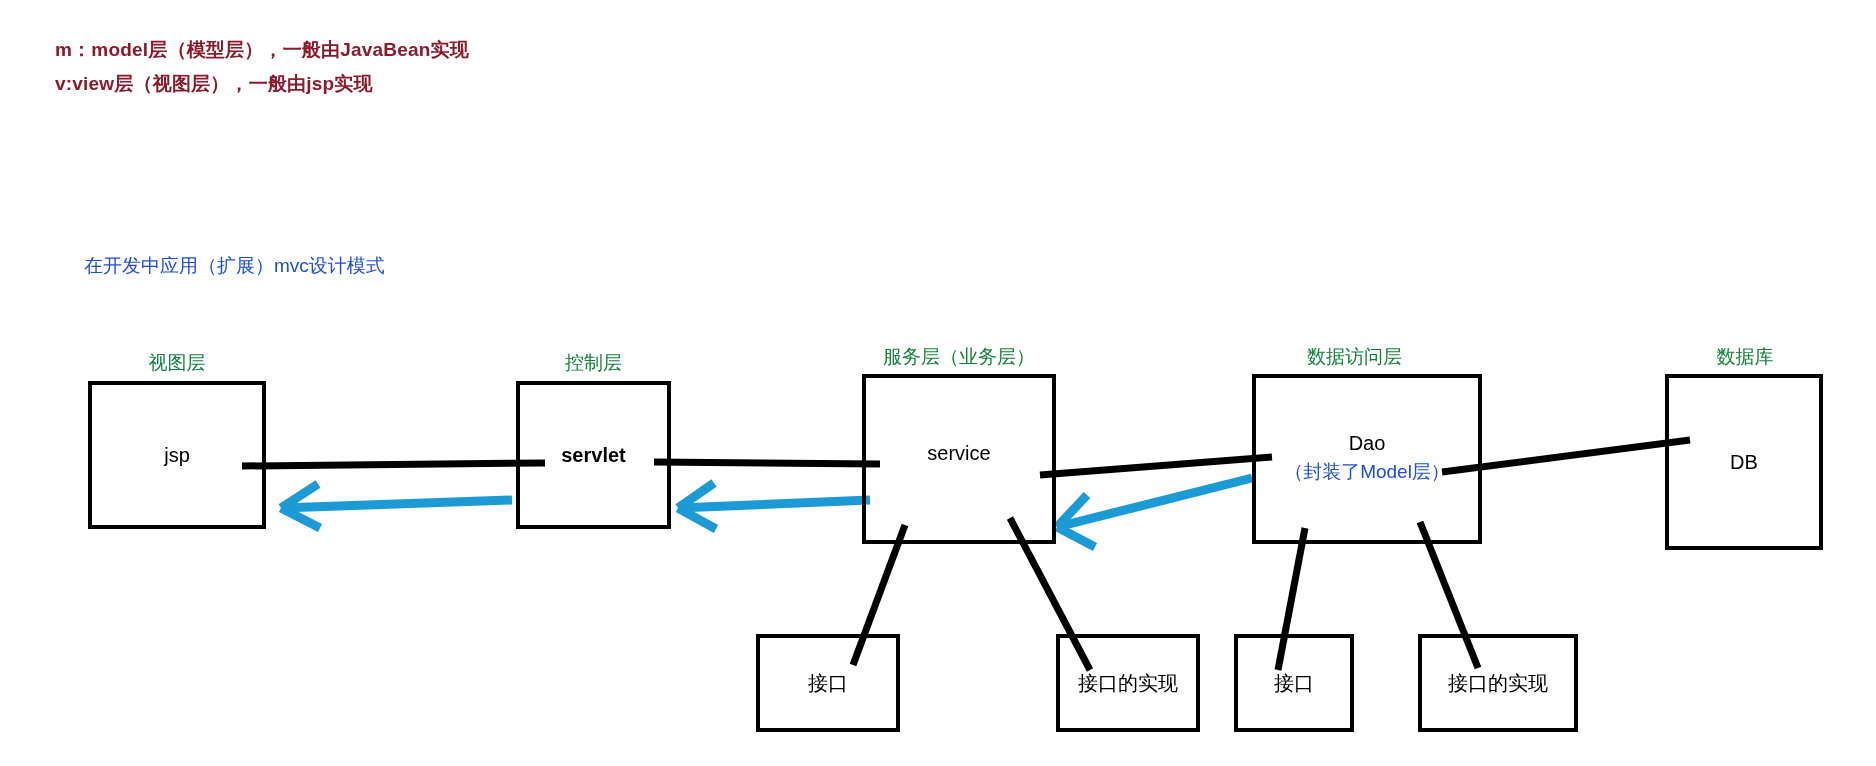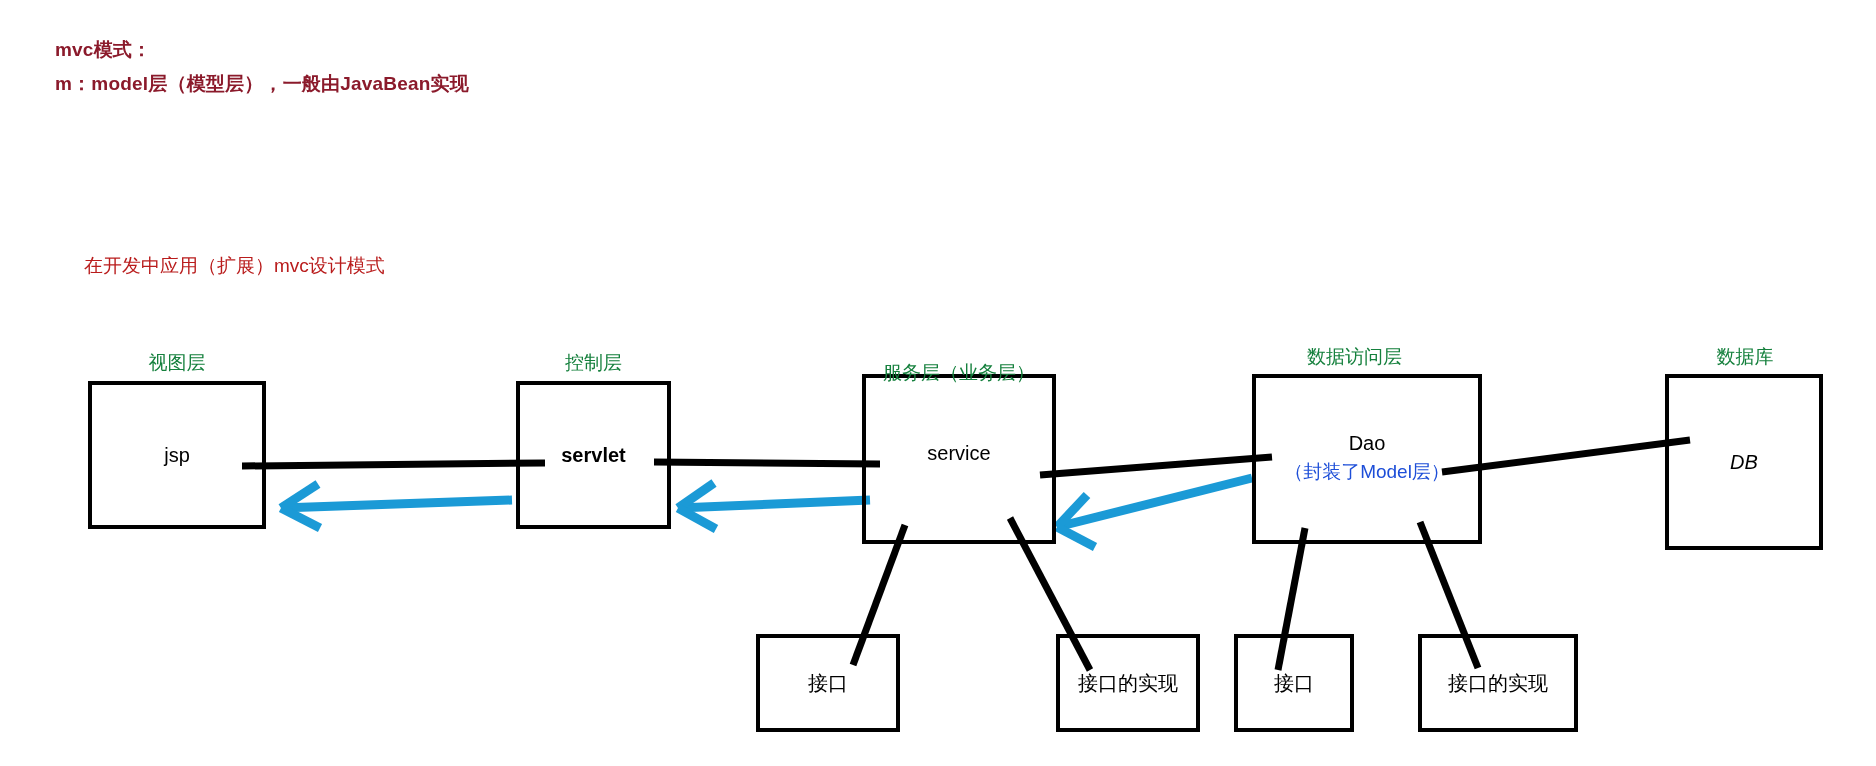--- a/index.html
+++ b/index.html
@@ -33,21 +33,21 @@
     letter-spacing: 0.2px;
     white-space: nowrap;
   }
   .note-line { display: block; }
 
   .subtitle {
     position: absolute;
     left: 84px;
     top: 253px;
     font-size: 19px;
-    color: #b91c1c;
+    color: #1d4ed8;
     white-space: nowrap;
   }
 
   
   .node {
     position: absolute;
     border: 4px solid #000000;
     box-sizing: border-box;
     background: transparent;
     display: flex;
@@ -77,35 +77,35 @@
     white-space: nowrap;
     text-align: center;
     z-index: 4;
   }
 
   
   #node-jsp      { left: 88px;  top: 381px; width: 178px; height: 148px; }
   #node-servlet  { left: 516px; top: 381px; width: 155px; height: 148px; font-weight: bold; }
   #node-service  { left: 862px; top: 374px; width: 194px; height: 170px; }
   #node-dao      { left: 1252px;top: 374px; width: 230px; height: 170px; }
-  #node-db       { left: 1665px;top: 374px; width: 158px; height: 176px; font-style: italic; }
+  #node-db       { left: 1665px;top: 374px; width: 158px; height: 176px; }
 
   #node-service .node-text { transform: translateY(-6px); }
   #node-dao .stack { display:flex; flex-direction:column; align-items:center; transform: translateY(-2px); }
 
   
   #node-iface-svc  { left: 756px;  top: 634px; width: 144px; height: 98px; }
   #node-impl-svc   { left: 1056px; top: 634px; width: 144px; height: 98px; }
   #node-iface-dao  { left: 1234px; top: 634px; width: 120px; height: 98px; }
   #node-impl-dao   { left: 1418px; top: 634px; width: 160px; height: 98px; }
 
   
   #cap-view    { left: 88px;  top: 350px; width: 178px; }
   #cap-control { left: 516px; top: 350px; width: 155px; }
-  #cap-service { left: 850px; top: 360px; width: 218px; text-align: center; }
+  #cap-service { left: 850px; top: 344px; width: 218px; text-align: center; }
   #cap-dao     { left: 1252px;top: 344px; width: 205px; }
   #cap-db      { left: 1666px;top: 344px; width: 158px; }
 </style>
 </head>
 <body>
 
 <svg id="canvas" viewBox="0 0 1876 766" xmlns="http://www.w3.org/2000/svg">
 
   <g stroke="#000000" stroke-width="7" stroke-linecap="butt" fill="none">
     <line x1="242" y1="466" x2="545" y2="463"></line>
@@ -137,22 +137,22 @@
 
   <g stroke="#000000" stroke-width="7" stroke-linecap="butt" fill="none">
     <line x1="905" y1="525" x2="853" y2="665"></line>
     <line x1="1010" y1="518" x2="1090" y2="670"></line>
     <line x1="1305" y1="528" x2="1278" y2="670"></line>
     <line x1="1420" y1="522" x2="1478" y2="668"></line>
   </g>
 </svg>
 
 <div class="note-block">
-  <span class="note-line">mvc模式：</span>
   <span class="note-line">m：model层（模型层），一般由JavaBean实现</span>
+  <span class="note-line">v:view层（视图层），一般由jsp实现</span>
 </div>
 
 <div class="subtitle">在开发中应用（扩展）mvc设计模式</div>
 
 <div class="cap" id="cap-view">视图层</div>
 <div class="cap" id="cap-control">控制层</div>
 <div class="cap" id="cap-service">服务层（业务层）</div>
 <div class="cap" id="cap-dao">数据访问层</div>
 <div class="cap" id="cap-db">数据库</div>
 

